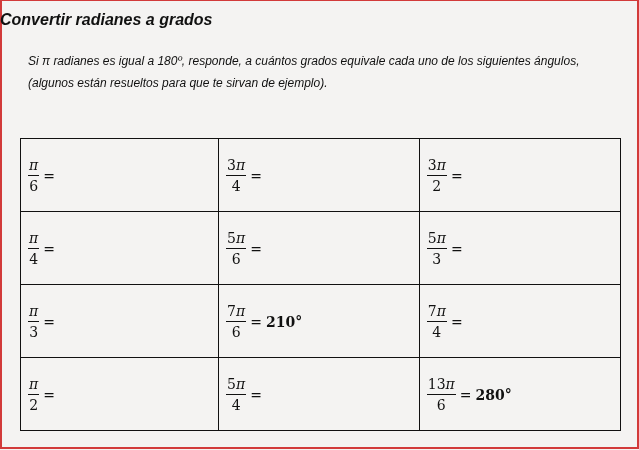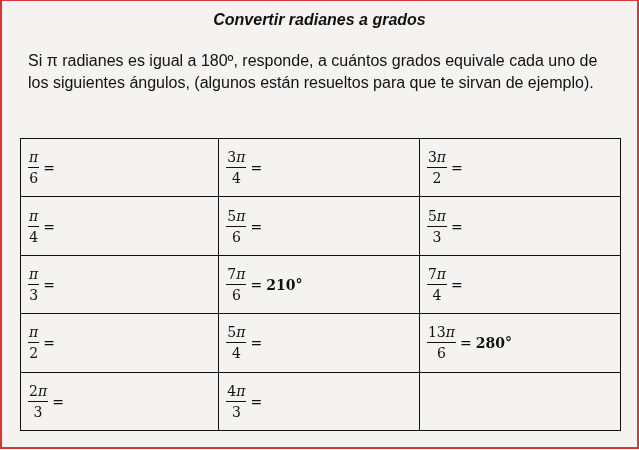--- a/index.html
+++ b/index.html
@@ -1,19 +1,19 @@
 <!DOCTYPE html>
 <html><head>
 <meta charset="utf-8">
 <style>
   html,body{margin:0;padding:0;}
   body{width:639px;height:450px;background:#f3f2f1;position:relative;overflow:hidden;font-family:"Liberation Sans",sans-serif;color:#111;}
   .frame{position:absolute;left:0;top:0;width:635px;height:446px;border:2px solid #d23a3a;border-top:1px solid #d23a3a;background:#f4f3f2;}
-  .title{position:absolute;left:0;width:639px;top:11px;text-align:center;font-weight:bold;font-style:italic;font-size:16px;}
-  .intro{position:absolute;left:28px;top:50px;width:590px;font-size:16px;line-height:22px;}
+  .title{position:absolute;left:0;width:639px;top:11px;font-weight:bold;font-style:italic;font-size:16px;}
+  .intro{position:absolute;left:28px;top:50px;width:590px;font-size:12px;line-height:22px;font-style:italic;}
   table{position:absolute;left:20px;top:138px;width:601px;height:293px;border-collapse:collapse;}
   td{border:1.5px solid #111;width:200px;vertical-align:middle;padding:0 0 0 7px;}
   .expr{display:inline-flex;align-items:center;font-family:"DejaVu Serif","Liberation Serif",serif;font-size:14px;}
   .frac{display:inline-flex;flex-direction:column;align-items:center;margin-right:4px;}
   .num{font-style:normal;padding:0 1px 1px;border-bottom:1px solid #111;line-height:17px;}
   .num i{font-style:italic;}
   .den{line-height:18px;padding-top:1px;}
   .eq{margin-right:4px;}
   .ans{font-weight:bold;}
 </style>
@@ -123,33 +123,14 @@
          </span></td>
         <td><span class="expr">
            <span class="frac">
              <span class="num"><span>13</span><i>π</i></span>
              <span class="den">6</span>
            </span>
            <span class="eq">=</span>
            <span class="ans">280°</span>
          </span></td>
       </tr>
-      <tr>
-        <td><span class="expr">
-           <span class="frac">
-             <span class="num"><span>2</span><i>π</i></span>
-             <span class="den">3</span>
-           </span>
-           <span class="eq">=</span>
-           <span class="ans"></span>
-         </span></td>
-        <td><span class="expr">
-           <span class="frac">
-             <span class="num"><span>4</span><i>π</i></span>
-             <span class="den">3</span>
-           </span>
-           <span class="eq">=</span>
-           <span class="ans"></span>
-         </span></td>
-        <td></td>
-      </tr>
     </tbody>
 </table>
 
 </body></html>

